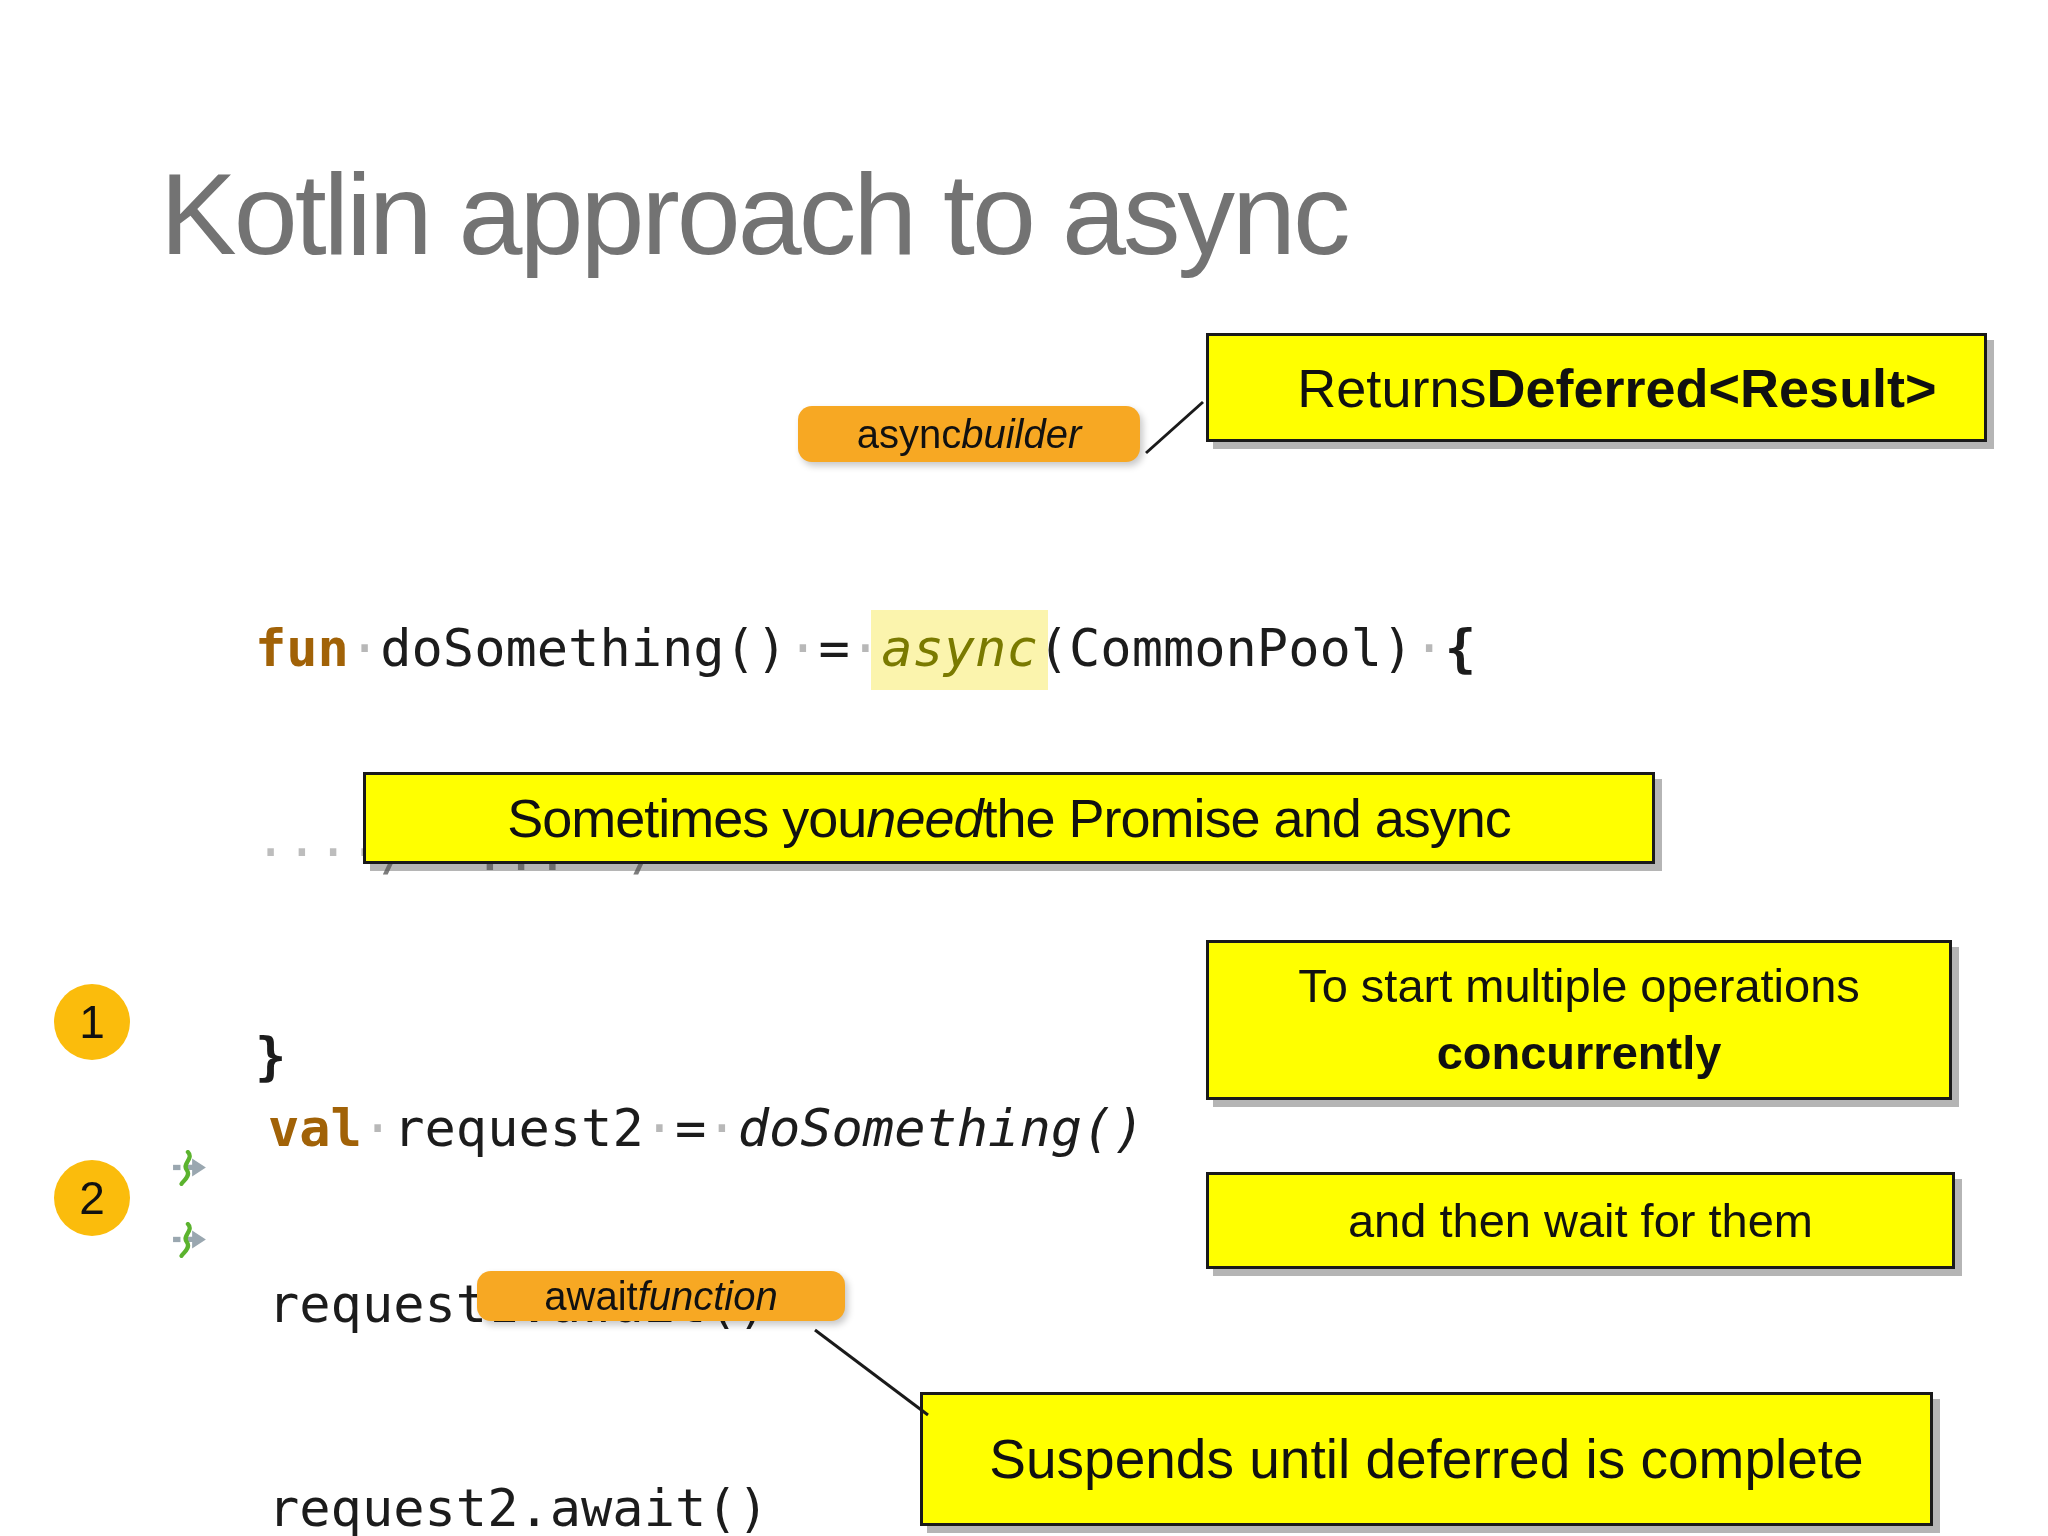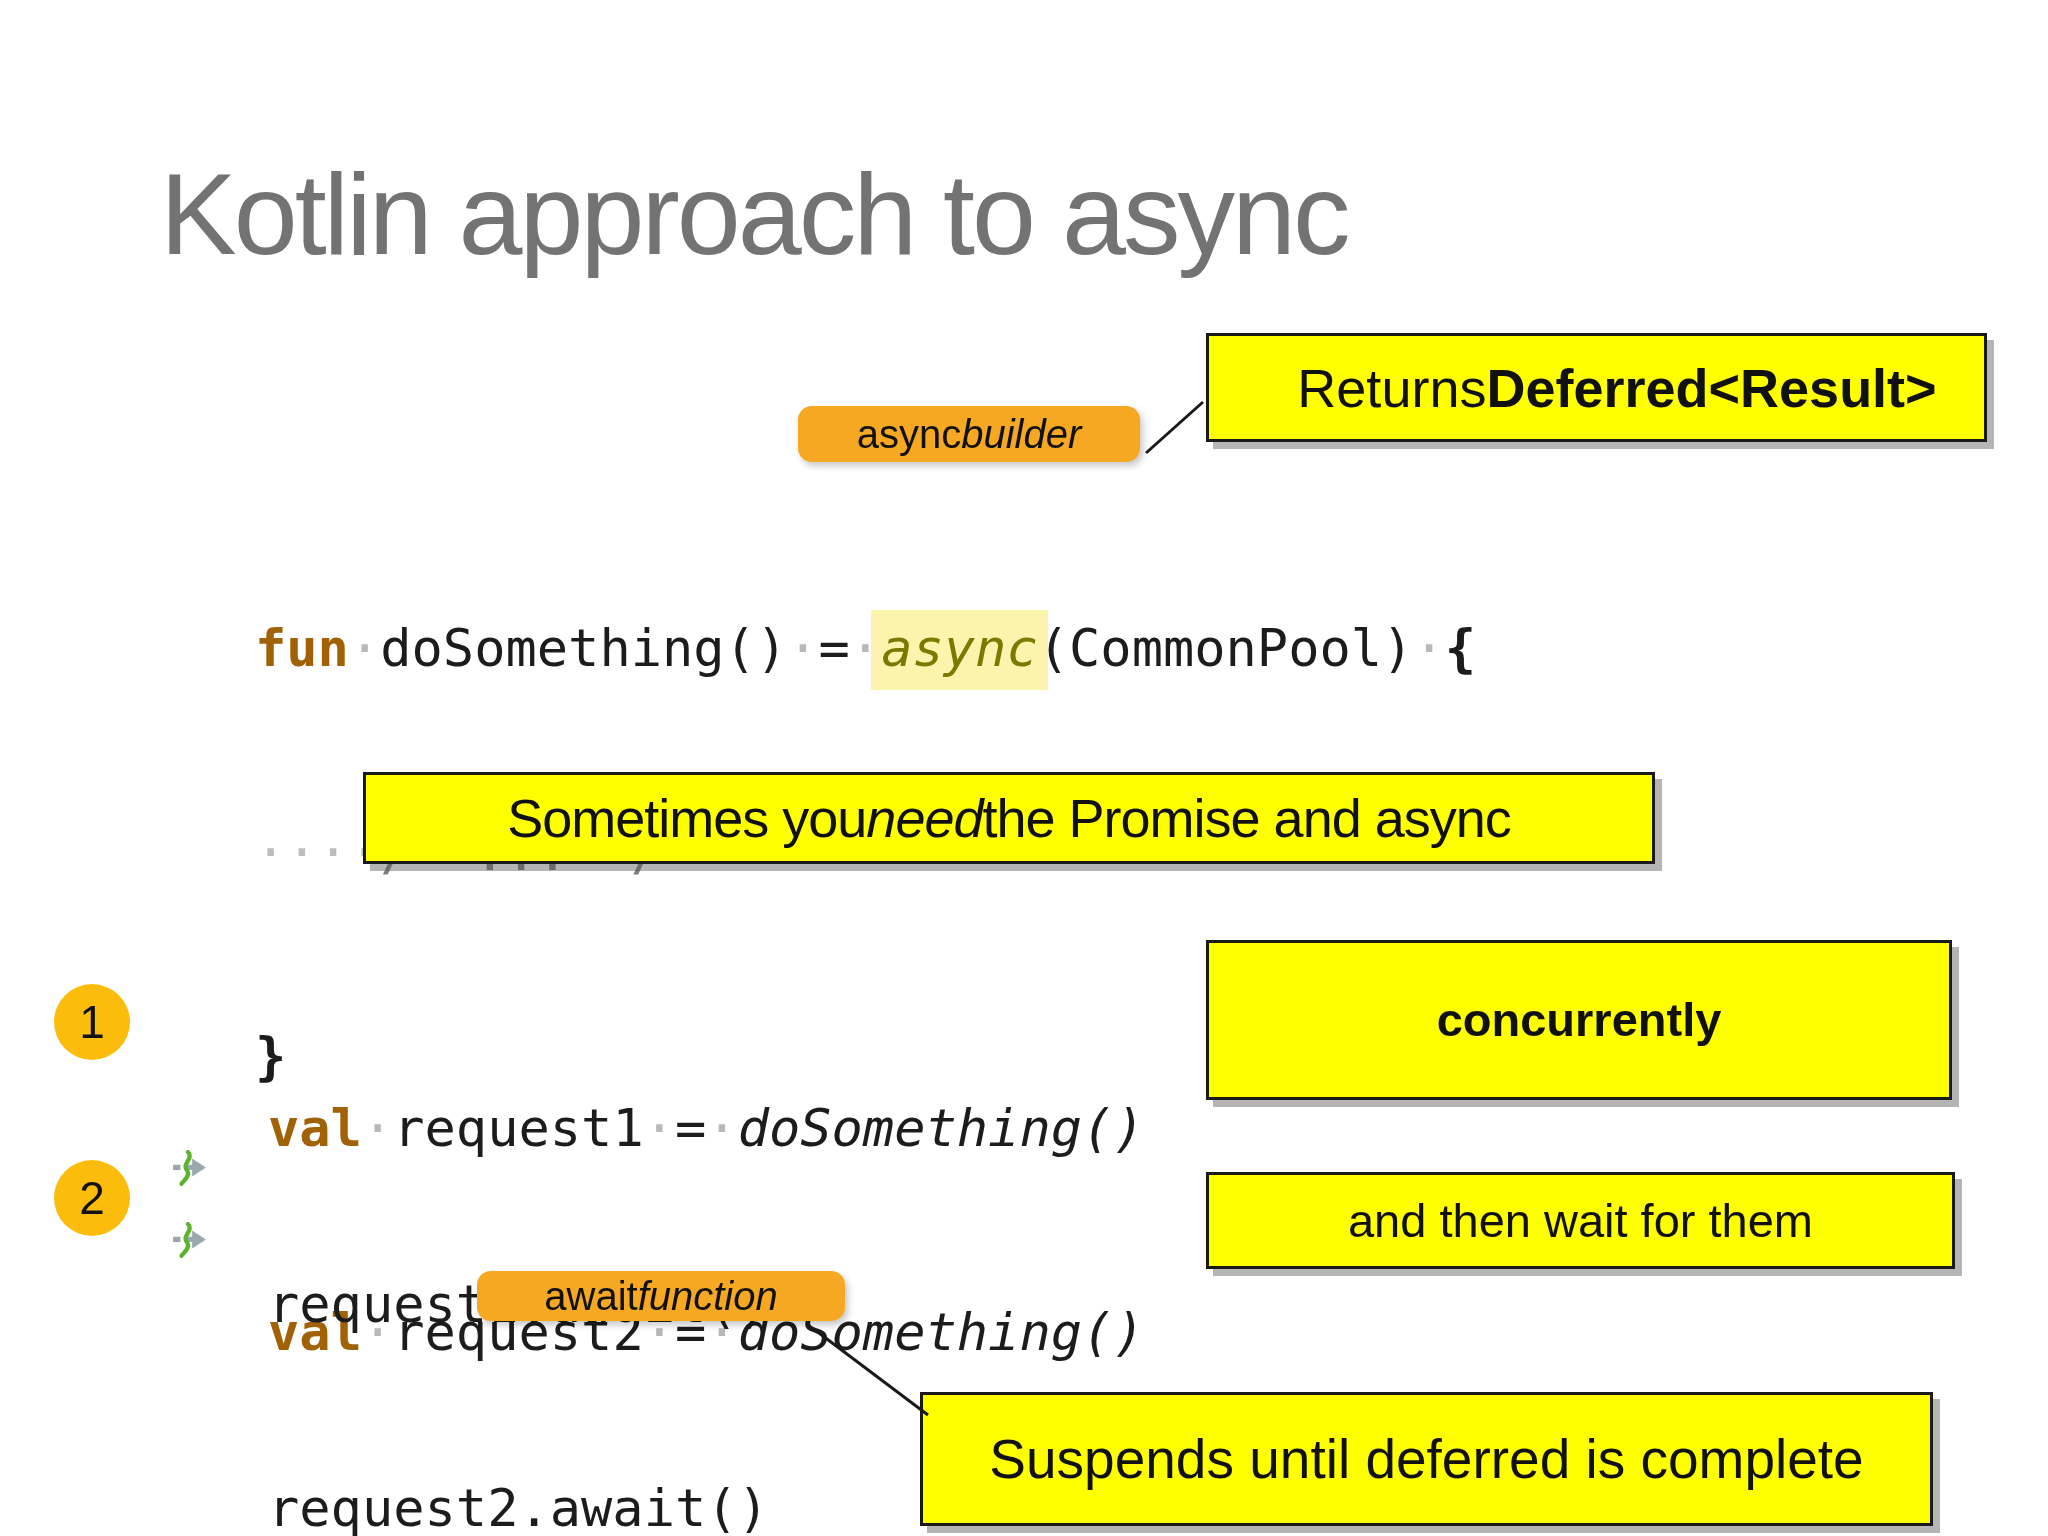--- a/index.html
+++ b/index.html
@@ -109,25 +109,25 @@
     <div><span class="brace">}</span></div>
   </div>
 
   <div class="callout" id="sometimes-box">
     <span>Sometimes you </span>
       <span class="i">need</span>
       <span> the Promise and async</span>
   </div>
 
   <div class="code" id="code-block-2">
-    <div><span class="kw">val</span><span class="dot">·</span><span>request1</span><span class="dot">·</span><span>=</span><span class="dot">·</span><span class="call">doSomething()</span></div>
     <div><span class="kw">val</span><span class="dot">·</span><span>request2</span><span class="dot">·</span><span>=</span><span class="dot">·</span><span class="call">doSomething()</span></div>
   </div>
 
   <div class="callout" id="concurrent-box">
+    <div>To start multiple operations</div>
     <div class="b">concurrently</div>
   </div>
 
   <div class="badge" id="badge-1">
       <span>1</span>
     </div>
   <div class="badge" id="badge-2">
       <span>2</span>
     </div>
 

